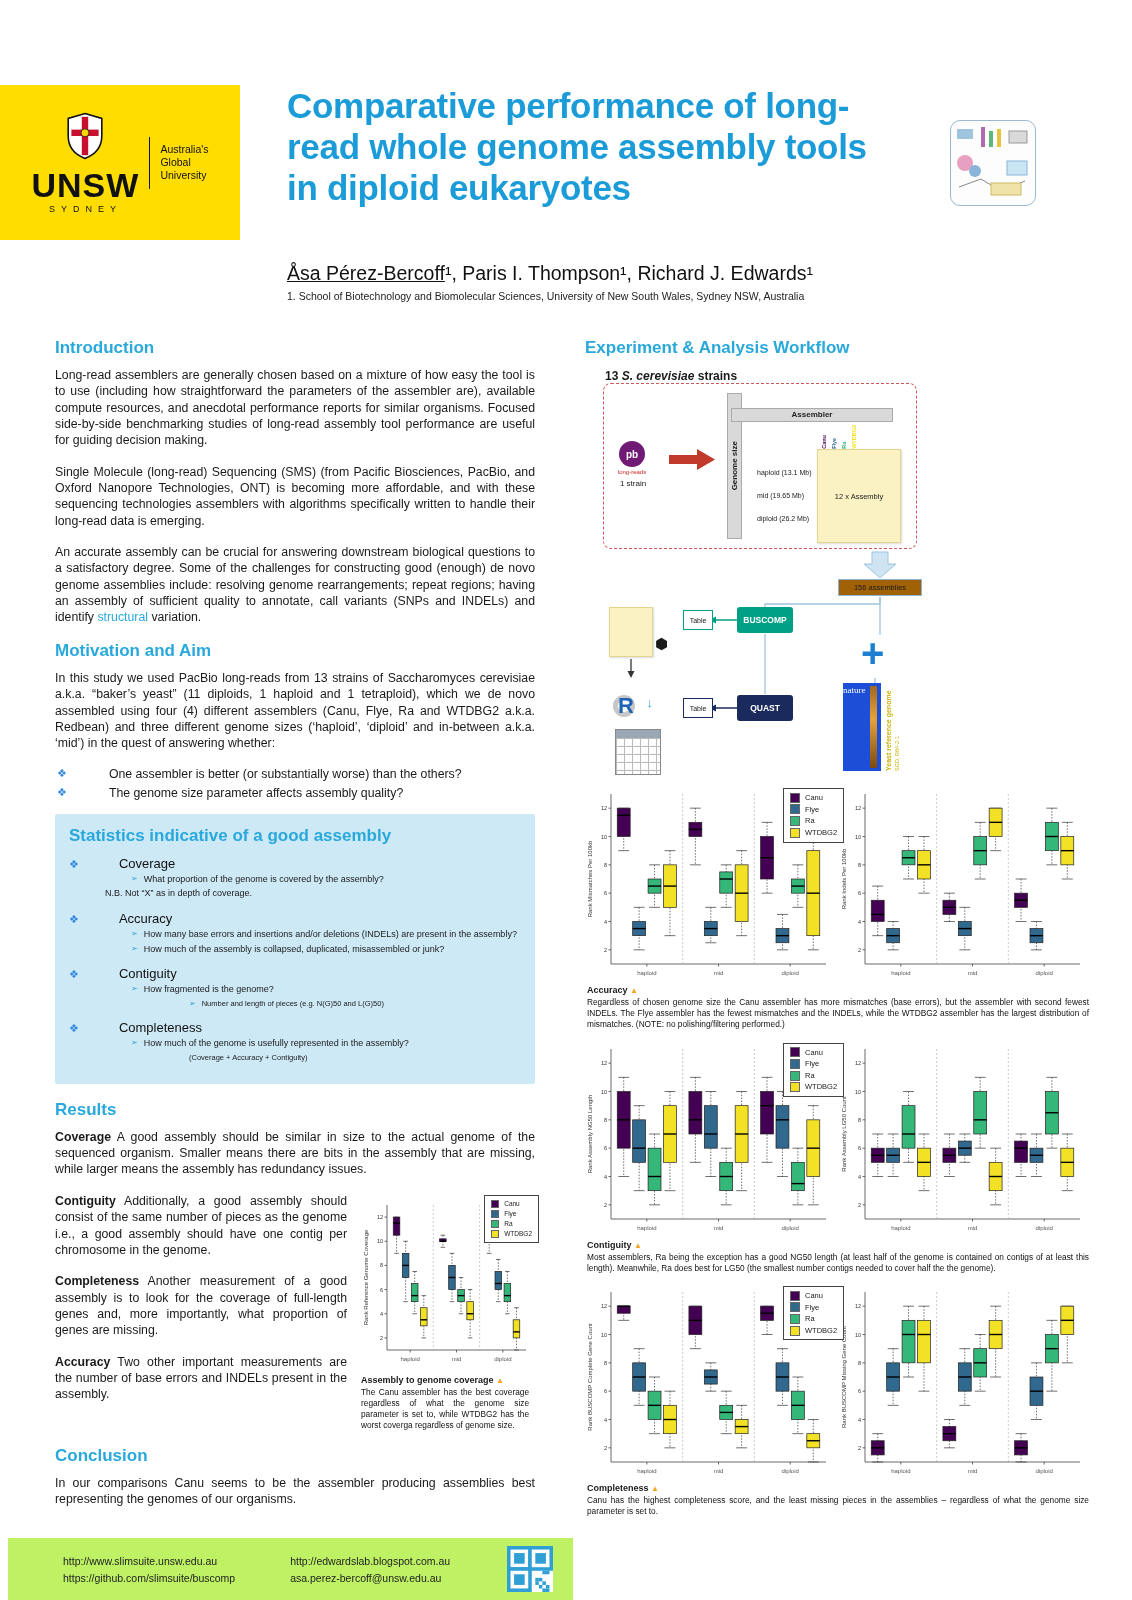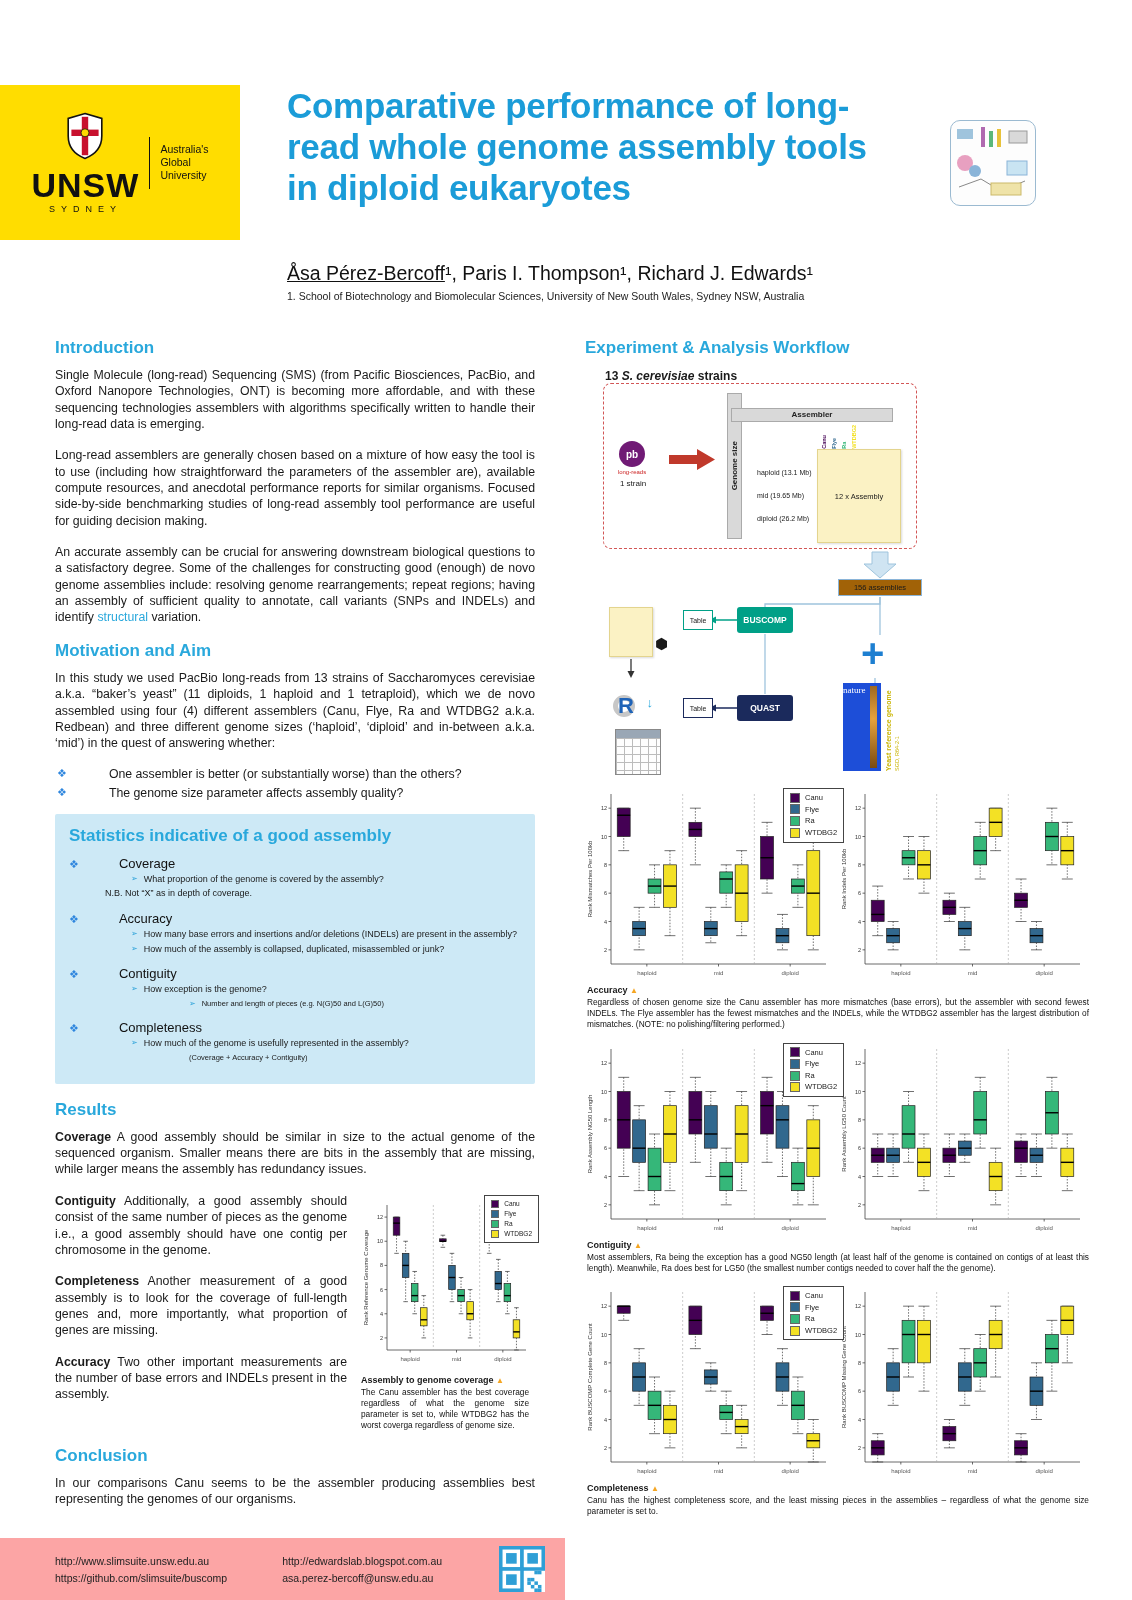--- a/index.html
+++ b/index.html
@@ -52,21 +52,21 @@
   .cap-text{font-size:8.3px;line-height:1.35;color:#111;margin-top:2px;text-align:justify;}
   
   .legend-box{position:absolute;background:#fff;border:1px solid #444;padding:3px 6px;z-index:5;
     font-size:7.5px;line-height:1.55;}
   .legend-box .lg-row{display:flex;align-items:center;}
   .legend-box .sw{width:8px;height:8px;margin-right:5px;border:1px solid #666;display:inline-block;}
   .legend-sm{font-size:6.5px;right:-6px;top:-2px;}
   .legend-sm .sw{width:6px;height:6px;}
   .legend-float{left:198px;top:2px;}
   
-  .footer{position:absolute;left:0;top:1538px;width:565px;height:62px;background:#fca5a5;
+  .footer{position:absolute;left:8px;top:1538px;width:565px;height:62px;background:#bef264;
     display:flex;align-items:center;padding:0 20px 0 55px;box-sizing:border-box;gap:55px;}
   .f-col{display:flex;flex-direction:column;gap:5px;}
   .f-link{font-size:10.5px;color:#222;cursor:pointer;}
   .footer svg{margin-left:auto;}
   
   .diagram{position:relative;height:415px;margin-bottom:4px;}
   .diag-overlay{position:absolute;left:0;top:0;pointer-events:none;}
   .strains-label{position:absolute;left:20px;top:2px;font-size:12px;font-weight:bold;}
   .dashed-box{position:absolute;left:18px;top:16px;width:312px;height:164px;
     border:1.5px dashed #d25656;border-radius:8px;}
@@ -161,22 +161,22 @@
         <circle cx="24" cy="50" r="6" fill="#8ab4d8"></circle>
       <path d="M8 66 L30 58 L50 70 L74 60" stroke="#888" fill="none"></path>
       <rect x="56" y="40" width="20" height="14" fill="#c9e4f2" stroke="#8ab4d8"></rect>
       <rect x="40" y="62" width="30" height="12" fill="#efe3a8" stroke="#cbb96a"></rect>
     </svg>
   </div>
 
   <div class="col-left">
     <div class="sec">
       <h2 class="section">Introduction</h2>
+      <p class="body">Long-read assemblers are generally chosen based on a mixture of how easy the tool is to use (including how straightforward the parameters of the assembler are), available compute resources, and anecdotal performance reports for similar organisms. Focused side-by-side benchmarking studies of long-read assembly tool performance are useful for guiding decision making.</p>
       <p class="body">Single Molecule (long-read) Sequencing (SMS) (from Pacific Biosciences, PacBio, and Oxford Nanopore Technologies, ONT)  is becoming more affordable, and with these sequencing technologies assemblers with algorithms specifically written to handle their long-read data is emerging.</p>
-      <p class="body">Long-read assemblers are generally chosen based on a mixture of how easy the tool is to use (including how straightforward the parameters of the assembler are), available compute resources, and anecdotal performance reports for similar organisms. Focused side-by-side benchmarking studies of long-read assembly tool performance are useful for guiding decision making.</p>
       <p class="body"><span>An accurate assembly can be crucial for answering downstream biological questions to a satisfactory degree. Some of the challenges for constructing good (enough) de novo genome assemblies include: resolving genome rearrangements; repeat regions; having an assembly of sufficient quality to annotate, call variants (SNPs and INDELs) and identify </span><span class="link">structural</span><span> variation.</span></p>
     </div>
 
     <div class="sec">
       <h2 class="section">Motivation and Aim</h2>
       <p class="body">In this study we used PacBio long-reads from 13 strains of Saccharomyces cerevisiae a.k.a. “baker’s yeast” (11 diploids, 1 haploid and 1 tetraploid), which we de novo assembled using four (4) different assemblers (Canu, Flye, Ra and WTDBG2 a.k.a. Redbean) and three different genome sizes (‘haploid’, ‘diploid’ and in-between a.k.a. ‘mid’) in the quest of answering whether:</p>
       <div class="mot-bullet">
         <span class="diamond">❖</span>
         <span>One assembler is better (or substantially worse) than the others?</span>
       </div>
@@ -218,21 +218,21 @@
           </div>
       </div>
 
       <div class="stat-item">
         <div class="stat-head">
             <span class="diamond">❖</span>
             <span class="stat-title">Contiguity</span>
           </div>
         <div class="stat-pt">
             <span class="arrow">➢</span>
-            <span>How exception is the genome?</span>
+            <span>How fragmented is the genome?</span>
           </div>
         <div class="stat-pt deep">
             <span class="arrow">➢</span>
             <span>Number and length of pieces (e.g. N(G)50 and L(G)50)</span>
           </div>
       </div>
 
       <div class="stat-item">
         <div class="stat-head">
             <span class="diamond">❖</span>

